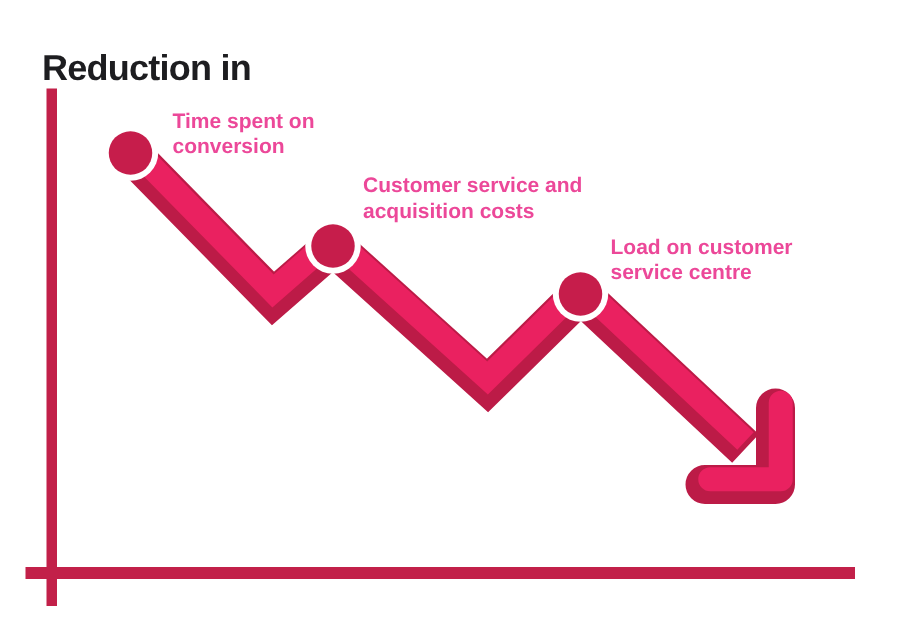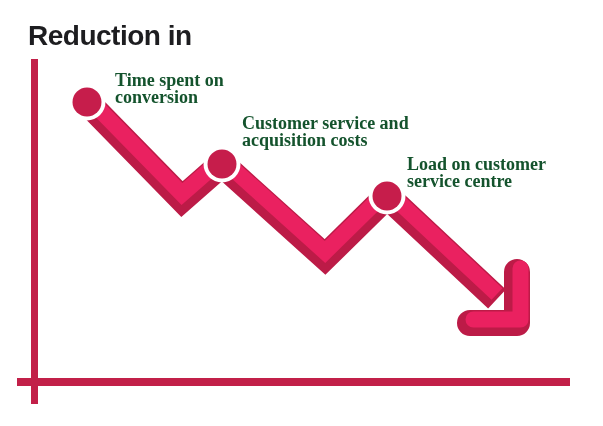--- a/index.html
+++ b/index.html
@@ -5,28 +5,28 @@
   html,body{margin:0;padding:0;background:#ffffff;}
   .stage{
     position:relative;
     width:603px;height:426px;
     overflow:hidden;
     background:#ffffff;
     font-family:"Liberation Sans", sans-serif;
   }
   #chart-svg{position:absolute;left:0;top:0;}
   .title{
-    position:absolute;left:28px;top:20px;
-    font-size:28px;font-weight:700;color:#1d1d20;
+    position:absolute;left:28px;top:32px;
+    font-size:24px;font-weight:700;color:#1d1d20;
     letter-spacing:-0.5px;
   }
   .pt-label{
     position:absolute;
-    font-size:18px;font-weight:700;color:#14532d;
-    line-height:17px;white-space:pre-line;font-family:Liberation Serif, serif;
+    font-size:14px;font-weight:700;color:#ec4899;
+    line-height:17px;white-space:pre-line;
   }
   .l1{left:115px;top:72px;}
   .l2{left:242px;top:115px;}
   .l3{left:407px;top:156px;}
 </style>
 </head>
 <body>
 
 <div class="stage">
 

